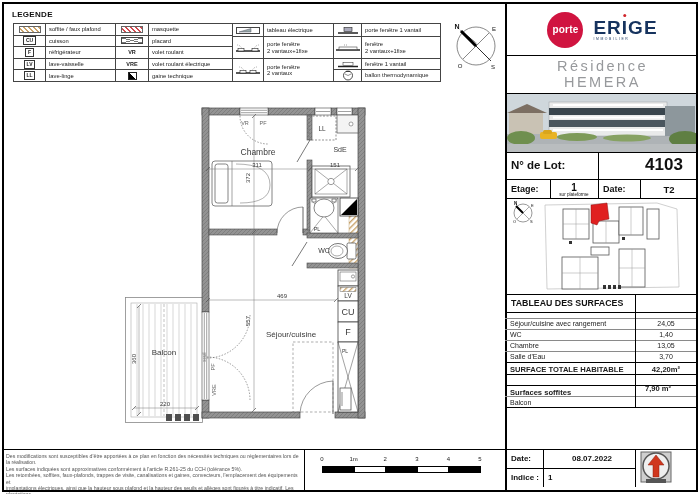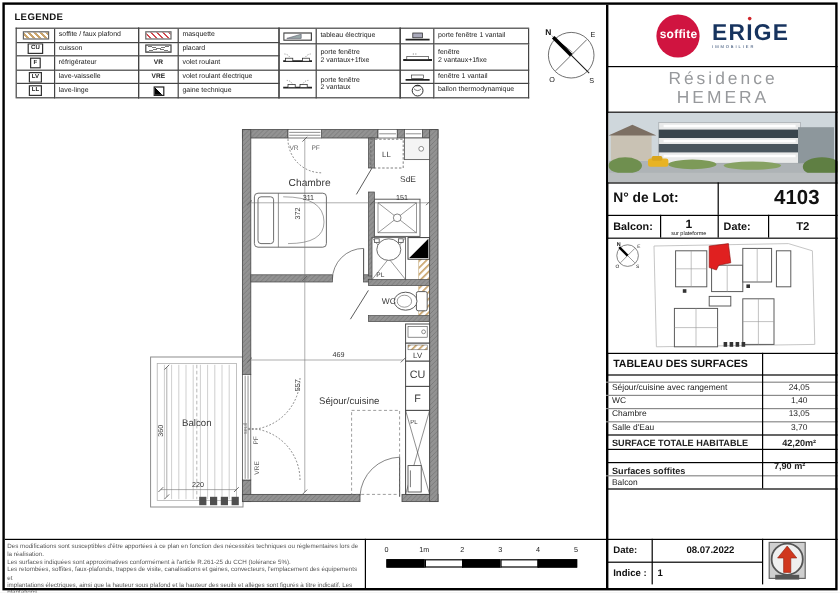--- a/index.html
+++ b/index.html
@@ -357,21 +357,21 @@
           <path d="M3 4 Q6 7 9 4" fill="none" stroke="#222" stroke-width="0.5"></path>
           <line x1="4" y1="1.5" x2="8" y2="1.5" stroke="#222" stroke-width="0.8"></line>
         </svg>
       </div>
     <div class="lgc lgl">ballon thermodynamique</div>
   </div>
 
   <div class="vl" style="left:505px;top:4px;height:486px;width:2px"></div>
 
   <div class="abs" style="left:507px;top:4px;width:191px;height:51px;display:flex;align-items:center;justify-content:center;gap:10px">
-    <div class="nexity">soffite</div>
+    <div class="nexity">porte</div>
     <div class="erige">
       <div class="erige-main">
         <span>ER</span>
           <span class="eri-i"><span>I</span><span class="eri-dot"></span></span>
           <span>GE</span>
       </div>
       <div class="erige-sub">IMMOBILIER</div>
     </div>
   </div>
   <div class="hl" style="left:505px;top:55px;width:193px"></div>
@@ -402,21 +402,21 @@
     <rect x="36" y="36" width="9" height="4" rx="1.5" fill="#d9a51c"></rect>
     <rect y="50" width="191" height="8" fill="#b9bdbf"></rect>
   </svg>
   <div class="hl" style="left:505px;top:152px;width:193px"></div>
 
   <div class="rp-text bold" style="left:511px;top:159px;font-size:11.5px">N° de Lot:</div>
   <div class="rp-text bold" style="left:614px;top:155px;width:100px;text-align:center;font-size:17px">4103</div>
   <div class="vl" style="left:598px;top:152px;height:27px"></div>
   <div class="hl" style="left:505px;top:179px;width:193px"></div>
 
-  <div class="rp-text bold" style="left:511px;top:184px;font-size:9px">Balcon:</div>
+  <div class="rp-text bold" style="left:511px;top:184px;font-size:9px">Etage:</div>
   <div class="rp-text bold" style="left:550px;top:182px;width:48px;text-align:center;font-size:10px">1</div>
   <div class="rp-text" style="left:550px;top:192px;width:48px;text-align:center;font-size:4.6px">sur plateforme</div>
   <div class="vl" style="left:550px;top:179px;height:19px"></div>
   <div class="vl" style="left:598px;top:179px;height:19px"></div>
   <div class="rp-text bold" style="left:603px;top:184px;font-size:9px">Date:</div>
   <div class="vl" style="left:640px;top:179px;height:19px"></div>
   <div class="rp-text bold" style="left:640px;top:184px;width:58px;text-align:center;font-size:9.5px">T2</div>
   <div class="hl" style="left:505px;top:198px;width:193px"></div>
 
   <svg class="abs" style="left:507px;top:199px" width="191" height="95" viewBox="0 0 191 95">

